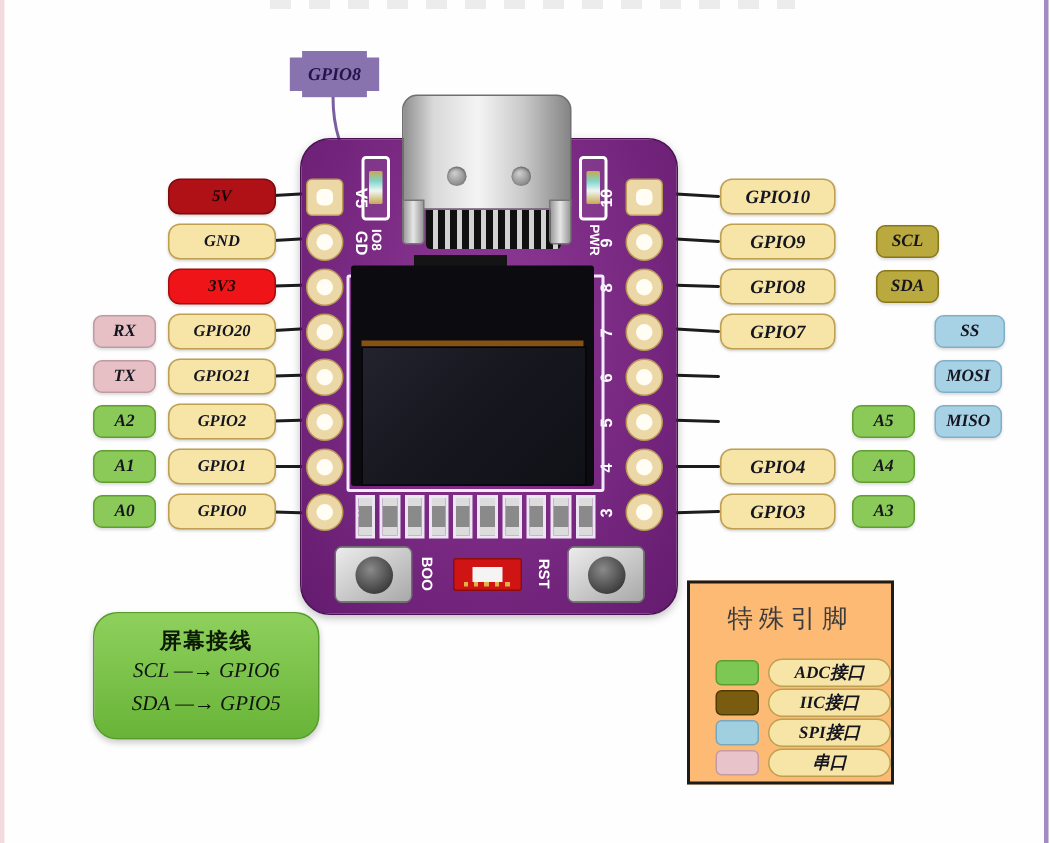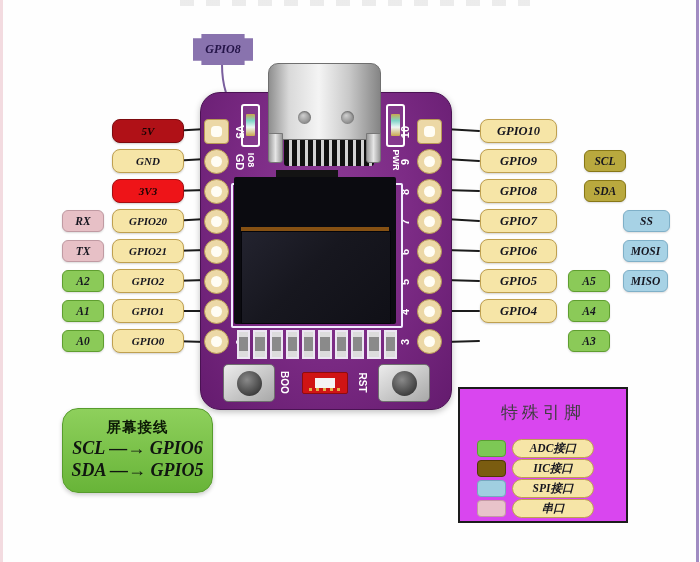--- a/index.html
+++ b/index.html
@@ -91,24 +91,24 @@
     border-radius:2px;border:1px solid #8e0c0c;box-sizing:border-box;}
   .dip::after{content:"";position:absolute;left:12px;top:5px;width:20px;height:10px;background:#f4f4f4;}
   .dip::before{content:"";position:absolute;left:6px;bottom:2px;width:34px;height:3px;
     background:repeating-linear-gradient(90deg,#e0b24c 0 3px,transparent 3px 7px);}
 
   
   .note{position:absolute;left:62px;top:408px;width:151px;height:85px;border-radius:16px;
     background:linear-gradient(180deg,#8ed05c,#68b438);border:1px solid #579c2d;box-sizing:border-box;
     box-shadow:0 2px 4px rgba(0,0,0,.2);text-align:center;color:#0c1a06;}
   .note-title{margin-top:9px;font-weight:bold;font-size:14.5px;letter-spacing:1px;}
-  .note-line{font-style:italic;font-weight:bold;font-size:18px;line-height:22px;color:#101510;}
-
-  
-  .legend{position:absolute;left:458px;top:387px;width:170px;height:136px;background:#d946ef;
+  .note-line{font-style:italic;font-weight:normal;font-size:14px;line-height:22px;color:#101510;}
+
+  
+  .legend{position:absolute;left:458px;top:387px;width:138px;height:136px;background:#fdba74;
     border:2px solid #1c1c1c;box-sizing:border-box;}
   .legend-title{margin-top:12px;text-align:center;font-size:17px;letter-spacing:4px;color:#3c3c3c;}
   .legend-row{position:absolute;left:0;width:100%;height:18px;}
   .swatch{position:absolute;left:17px;top:0;width:29px;height:17px;border-radius:4px;
     border:1px solid rgba(0,0,0,.25);box-sizing:border-box;}
   .sw-adc{background:#7dc855;border-color:#5a9e33;}
   .sw-iic{background:#7a5c10;border-color:#4f3a06;}
   .sw-spi{background:#a0cfe0;border-color:#76a8bf;}
   .sw-uart{background:#e8c3ca;border-color:#c49aa4;}
   .legend-pill{position:absolute;left:52px;top:-1px;width:82px;height:19px;border-radius:10px;
@@ -238,23 +238,22 @@
   <div class="badge c-pink" style="left:62px;top:210px;">RX</div>
   <div class="badge c-pink" style="left:62px;top:240px;">TX</div>
   <div class="badge c-green" style="left:62px;top:270px;">A2</div>
   <div class="badge c-green" style="left:62px;top:300px;">A1</div>
   <div class="badge c-green" style="left:62px;top:330px;">A0</div>
 
   <div class="pill right-label" style="top:119px;">GPIO10</div>
   <div class="pill right-label" style="top:149px;">GPIO9</div>
   <div class="pill right-label" style="top:179px;">GPIO8</div>
   <div class="pill right-label" style="top:209px;">GPIO7</div>
-  <div class="pill right-label" style="top:239px;">GPIO6</div>
-  <div class="pill right-label" style="top:269px;">GPIO5</div>
   <div class="pill right-label" style="top:299px;">GPIO4</div>
+  <div class="pill right-label" style="top:329px;">GPIO3</div>
 
   <div class="badge c-olive" style="left:568px;top:150px;">SCL</div>
   <div class="badge c-olive" style="left:568px;top:180px;">SDA</div>
   <div class="badge c-blue" style="left:623px;top:210px;width:47px;">SS</div>
   <div class="badge c-blue" style="left:623px;top:240px;width:45px;">MOSI</div>
   <div class="badge c-green" style="left:568px;top:270px;">A5</div>
   <div class="badge c-blue" style="left:623px;top:270px;width:45px;">MISO</div>
   <div class="badge c-green" style="left:568px;top:300px;">A4</div>
   <div class="badge c-green" style="left:568px;top:330px;">A3</div>
 

